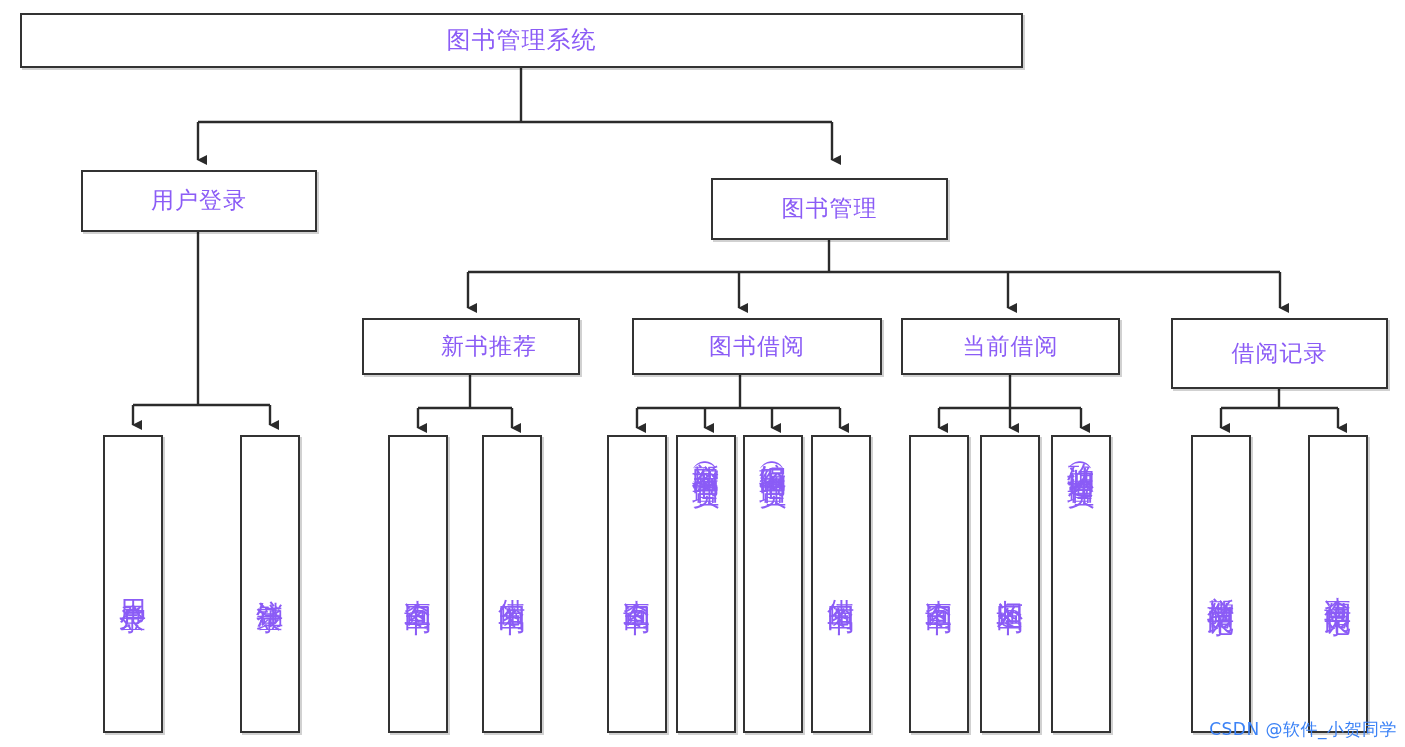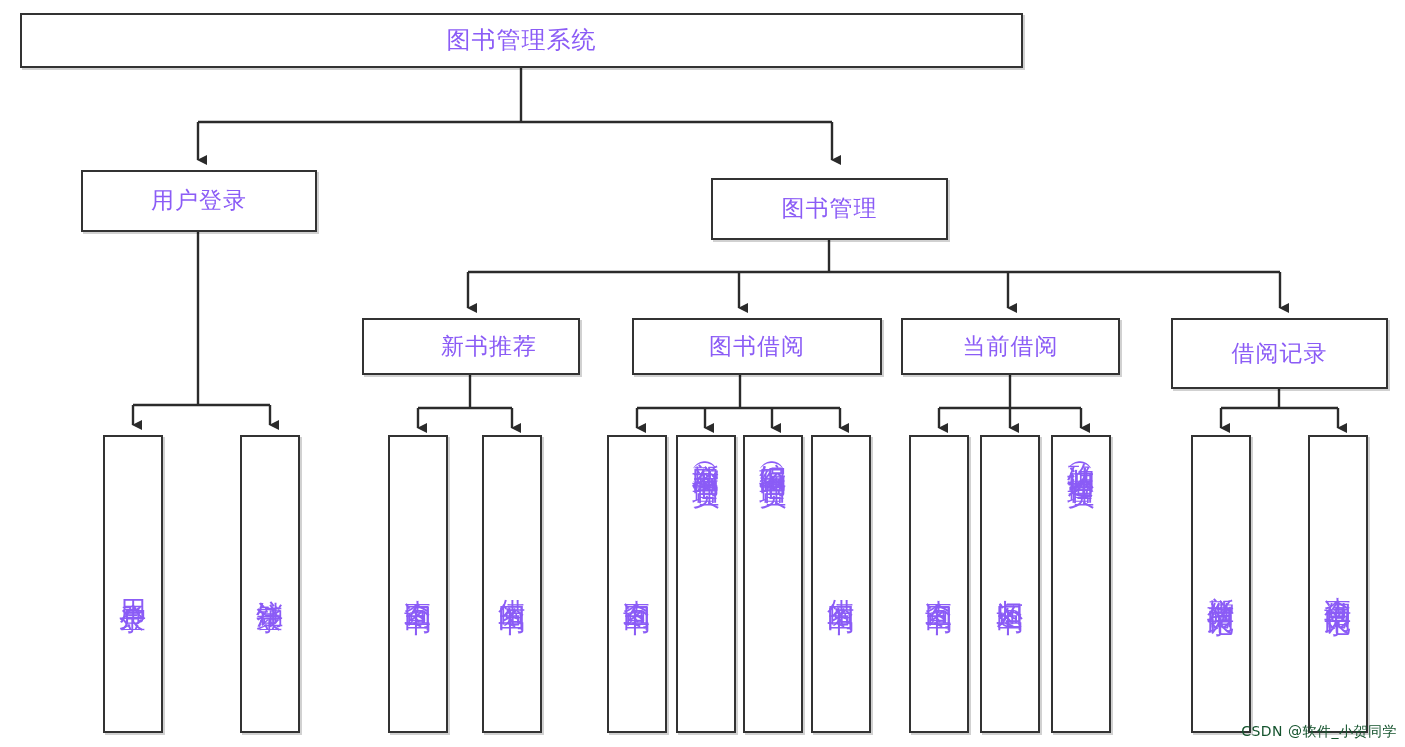--- a/index.html
+++ b/index.html
@@ -72,22 +72,22 @@
   }
   .vert-wrap.top {
     align-items: flex-start;
     padding-top: 4px;
     box-sizing: border-box;
   }
   .watermark {
     position: absolute;
     right: 8px;
     bottom: 6px;
-    font-size: 14px;
-    color: #14532d;
+    font-size: 17px;
+    color: #3b82f6;
     letter-spacing: 0.5px;
     white-space: nowrap;
     z-index: 5;
   }
 </style>
 </head>
 <body>
 
 <div id="canvas">
 

